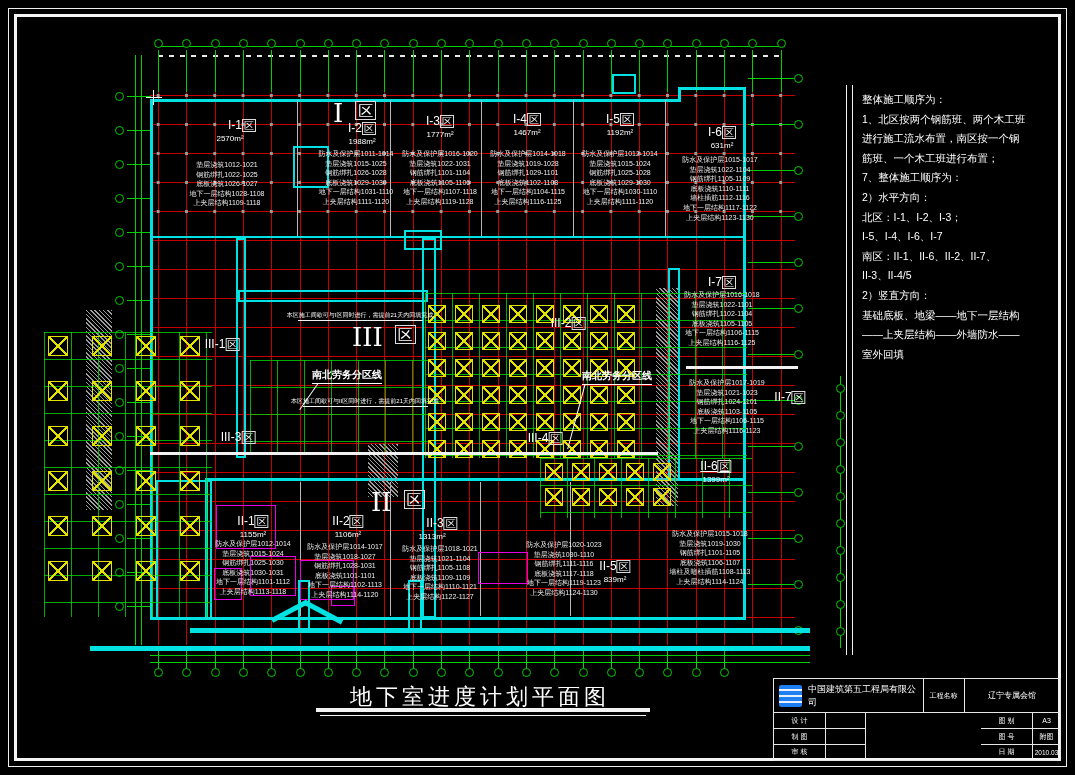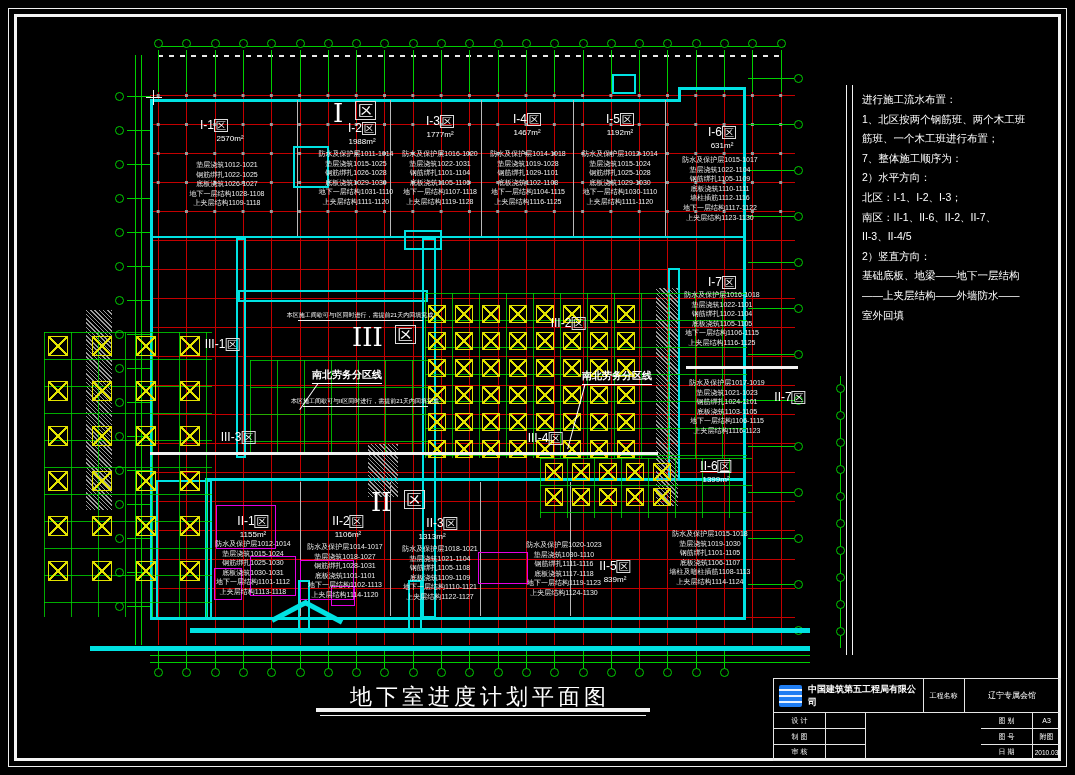--- a/index.html
+++ b/index.html
@@ -392,21 +392,21 @@
       <div class="wl" style="position: absolute; left: 150px; top: 452px; width: 508px; height: 3px;"></div>
       <div class="wl" style="position: absolute; left: 686px; top: 366px; width: 112px; height: 3px;"></div>
       <div class="wl" style="position: absolute; left: 146px; top: 97px; width: 16px; height: 1px;"></div>
       <div class="wl" style="position: absolute; left: 153px; top: 90px; width: 1px; height: 15px;"></div>
       <div class="cyl" style="position: absolute; left: 190px; top: 628px; width: 620px; height: 5px;"></div>
       <div class="cyl" style="position: absolute; left: 90px; top: 646px; width: 720px; height: 5px;"></div>
       <div class="cyl" style="position: absolute; left: 272px; top: 618px; width: 40px; height: 5px; transform: rotate(-28deg); transform-origin: left center;"></div>
       <div class="cyl" style="position: absolute; left: 305px; top: 600px; width: 42px; height: 5px; transform: rotate(28deg); transform-origin: left center;"></div>
       <div class="cybox" style="position: absolute; left: 298px; top: 580px; width: 8px; height: 48px;"></div>
       <div class="cybox" style="position: absolute; left: 408px; top: 580px; width: 10px; height: 48px;"></div>
-      <div class="zlabel" style="position: absolute; left: 214px; top: 118px;">I-1<span class="qu">区</span></div>
+      <div class="zlabel" style="position: absolute; left: 242px; top: 118px;">I-1<span class="qu">区</span></div>
       <div class="zarea" style="position: absolute; left: 230px; top: 134px;">2570m²</div>
       <div class="tasks" style="position: absolute; left: 227px; top: 160px;">
         <div>垫层浇筑1012-1021</div>
         <div>钢筋绑扎1022-1025</div>
         <div>底板浇筑1026-1027</div>
         <div>地下一层结构1028-1108</div>
         <div>上夹层结构1109-1118</div>
       </div>
       <div class="zlabel" style="position: absolute; left: 362px; top: 121px;">I-2<span class="qu">区</span></div>
       <div class="zarea" style="position: absolute; left: 362px; top: 137px;">1988m²</div>
@@ -538,42 +538,44 @@
       <div class="leader" style="position: absolute; left: 318px; top: 383px; width: 32px; transform: rotate(125deg);"></div>
       <div class="divlab" style="position: absolute; left: 617px; top: 369px;">南北劳务分区线</div>
       <div class="leader" style="position: absolute; left: 585px; top: 384px; width: 67px; transform: rotate(105deg);"></div>
       <div class="anno" style="position: absolute; left: 360px; top: 311px;">本区施工间歇可与I区同时进行，需提前21天内回填完成</div>
       <div class="wl" style="position: absolute; left: 298px; top: 320px; width: 125px; height: 1px;"></div>
       <div class="anno" style="position: absolute; left: 365px; top: 397px;">本区施工间歇可与II区同时进行，需提前21天内回填完成</div>
       <div class="wl" style="position: absolute; left: 303px; top: 406px; width: 125px; height: 1px;"></div>
     </div>
 
   <div id="notes">
-      <div>进行施工流水布置：</div>
+      <div>整体施工顺序为：</div>
       <div>1、北区按两个钢筋班、两个木工班</div>
+      <div>进行施工流水布置，南区按一个钢</div>
       <div>筋班、一个木工班进行布置；</div>
       <div>7、整体施工顺序为：</div>
       <div>2）水平方向：</div>
       <div>北区：I-1、I-2、I-3；</div>
+      <div>I-5、I-4、I-6、I-7</div>
       <div>南区：II-1、II-6、II-2、II-7、</div>
       <div>II-3、II-4/5</div>
       <div>2）竖直方向：</div>
       <div>基础底板、地梁——地下一层结构</div>
       <div>——上夹层结构——外墙防水——</div>
       <div>室外回填</div>
     </div>
 
   <div id="main-title">地下室进度计划平面图</div>
   <div class="wl" style="left:316px;top:708px;width:334px;height:4px;"></div>
   <div class="wl" style="left:320px;top:715px;width:326px;height:1px;"></div>
 
   <div id="titleblock">
     <div class="tbcell" style="left:0;top:0;width:149px;height:33px;justify-content:flex-start;">
       <div id="logo"></div>
-      <span style="margin-left:34px;font-size:9px;font-weight:bold;">中国建筑第五工程局有限公司</span>
+      <span style="margin-left:34px;font-size:9px;font-weight:normal;">中国建筑第五工程局有限公司</span>
     </div>
     <div class="tbcell" style="left:149px;top:0;width:41px;height:33px;font-size:7px;">工程名称</div>
     <div class="tbcell" style="left:190px;top:0;width:96px;height:33px;font-size:8px;border-right:none;">辽宁专属会馆</div>
 
     <div class="tbcell" style="left:0;top:34px;width:51px;height:15px;font-size:7px;">设  计</div>
     <div class="tbcell" style="left:0;top:50px;width:51px;height:15px;font-size:7px;">制  图</div>
     <div class="tbcell" style="left:0;top:66px;width:51px;height:14px;font-size:7px;border-bottom:none;">审  核</div>
     <div class="tbcell" style="left:52px;top:34px;width:39px;height:15px;"></div>
     <div class="tbcell" style="left:52px;top:50px;width:39px;height:15px;"></div>
     <div class="tbcell" style="left:52px;top:66px;width:39px;height:14px;border-bottom:none;"></div>

